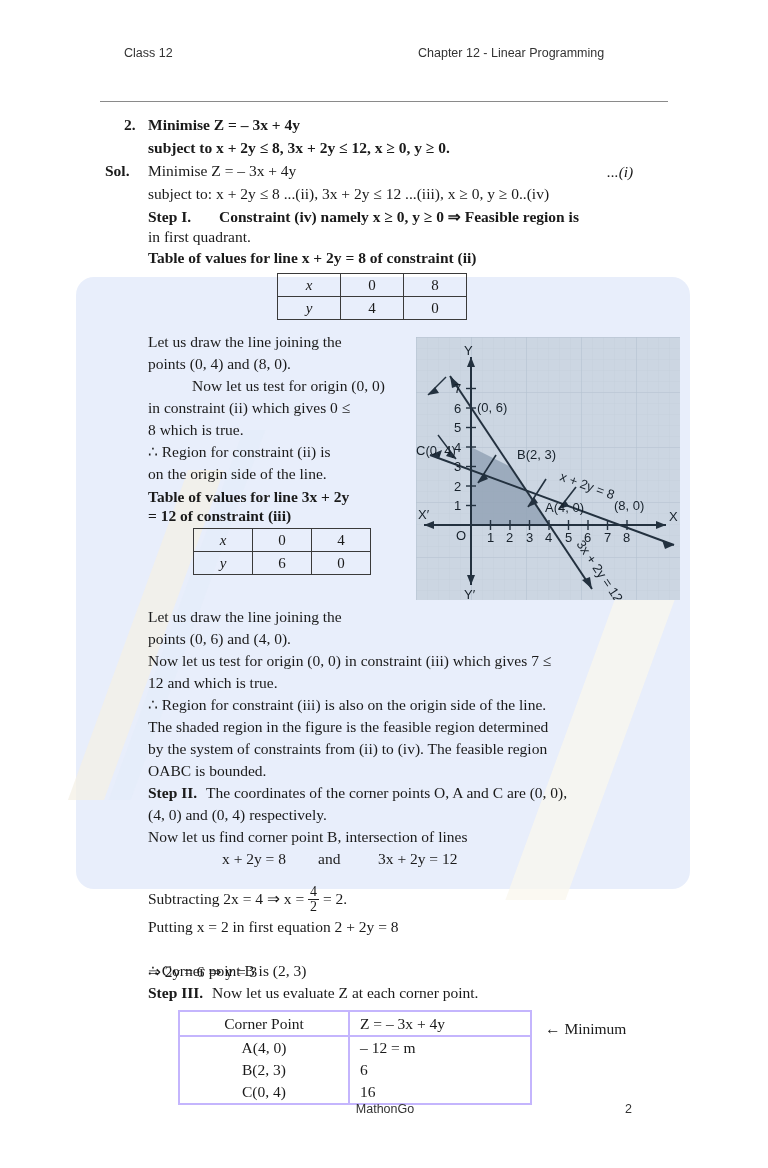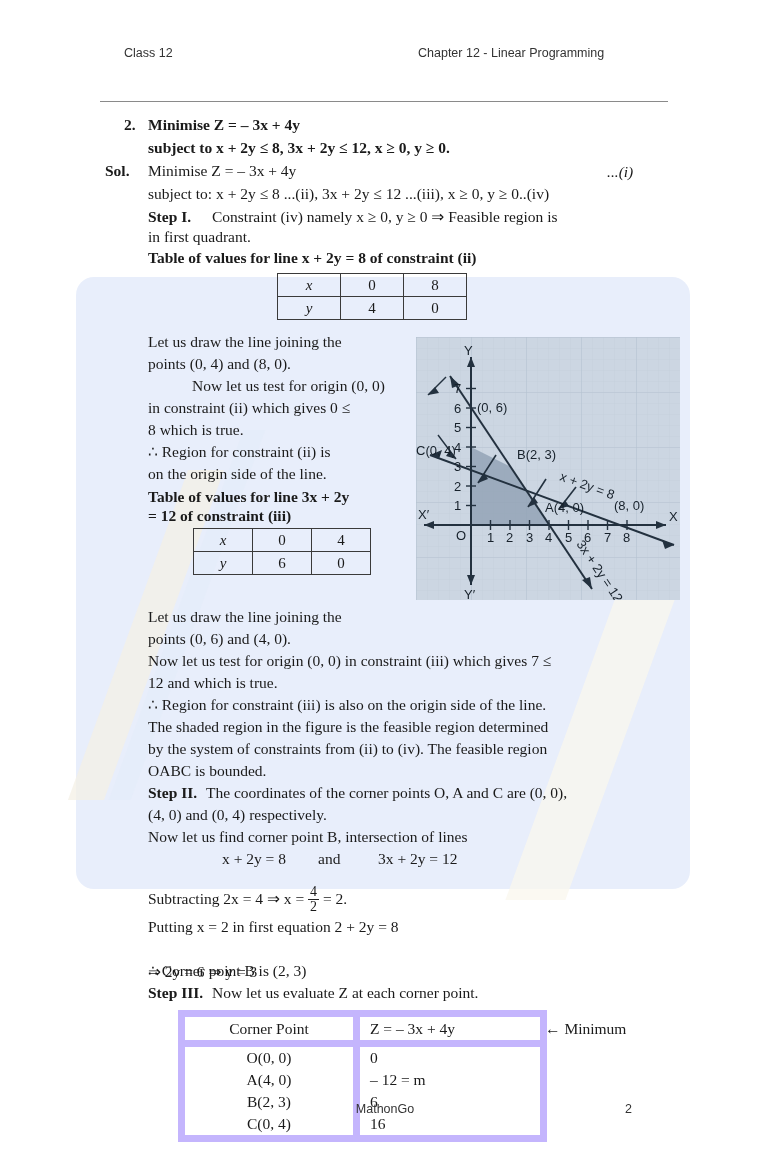--- a/index.html
+++ b/index.html
@@ -59,21 +59,21 @@
   #tbl1{left:277px; top:273px;}
   #tbl1 td{width:62px;}
   #tbl2{left:193px; top:528px;}
   #tbl2 td{width:58px;}
 
   
   #tbl3{
     position:absolute; left:178px; top:973px;
     border-collapse:collapse; font-size:15.5px;
   }
-  #tbl3 td,#tbl3 th{border:7px solid #c4b5fd;padding:0;}
+  #tbl3 td,#tbl3 th{border:2px solid #c4b5fd;padding:0;}
   #tbl3 .c1{width:168px; text-align:center; height:22px;}
   #tbl3 .c2{width:170px; text-align:left; padding-left:10px; height:22px;}
   #tbl3 tr.hdr td{height:23px;}
   .minlabel{
     position:absolute; left:545px; top:1020px;
     font-size:15.5px; white-space:nowrap;
   }
 
   
   .frac{display:inline-block; vertical-align:middle; text-align:center; line-height:1; position:relative; top:-1px;}
@@ -117,21 +117,21 @@
     <div class="tl b" style="left:124px; top:117px;">2.</div>
     <div class="tl b" style="left:148px; top:117px;">Minimise Z = – 3x + 4y</div>
     <div class="tl b" style="left:148px; top:140px;">subject to x + 2y ≤ 8, 3x + 2y ≤ 12, x ≥ 0, y ≥ 0.</div>
 
     <div class="tl b" style="left:105px; top:163px;">Sol.</div>
     <div class="tl" style="left:148px; top:163px;">Minimise Z = – 3x + 4y</div>
     <div class="tl i" style="left:607px; top:164px;">...(i)</div>
     <div class="tl" style="left:148px; top:186px;">subject to:   x + 2y ≤ 8 ...(ii), 3x + 2y ≤ 12 ...(iii), x ≥ 0, y ≥ 0..(iv)</div>
 
     <div class="tl b" style="left:148px; top:209px;">Step I.</div>
-    <div class="tl" style="left:212px; top:209px;">Constraint (iv) namely x ≥ 0, y ≥ 0   ⇒   Feasible region is</div>
+    <div class="tl" style="left:219px; top:209px;font-weight:bold;">Constraint (iv) namely x ≥ 0, y ≥ 0   ⇒   Feasible region is</div>
     <div class="tl" style="left:148px; top:229px;">in first quadrant.</div>
 
     <div class="tl b" style="left:148px; top:250px;">Table of values for line x + 2y = 8 of constraint (ii)</div>
 
     <table class="vt" id="tbl1">
       <tbody>
           <tr>
         <td class="i">x</td>
         <td>0</td>
         <td>8</td>
@@ -302,24 +302,20 @@
     <div class="tl b" style="left:148px; top:985px;">Step III.</div>
     <div class="tl" style="left:212px; top:985px;">Now let us evaluate Z at each corner point.</div>
 
     <table id="tbl3" style="top:1010px;">
       <tbody>
           <tr class="hdr">
         <td class="c1">Corner Point</td>
         <td class="c2">Z = – 3x + 4y</td>
       </tr>
       <tr>
-        <td class="c1" style="border-bottom:none;">O(0, 0)</td>
-        <td class="c2" style="border-bottom:none;">0</td>
-      </tr>
-      <tr>
         <td class="c1" style="border-top:none;border-bottom:none;">A(4, 0)</td>
         <td class="c2" style="border-top:none;border-bottom:none;">– 12 = m</td>
       </tr>
       <tr>
         <td class="c1" style="border-top:none;border-bottom:none;">B(2, 3)</td>
         <td class="c2" style="border-top:none;border-bottom:none;">6</td>
       </tr>
       <tr>
         <td class="c1" style="border-top:none;">C(0, 4)</td>
         <td class="c2" style="border-top:none;">16</td>

